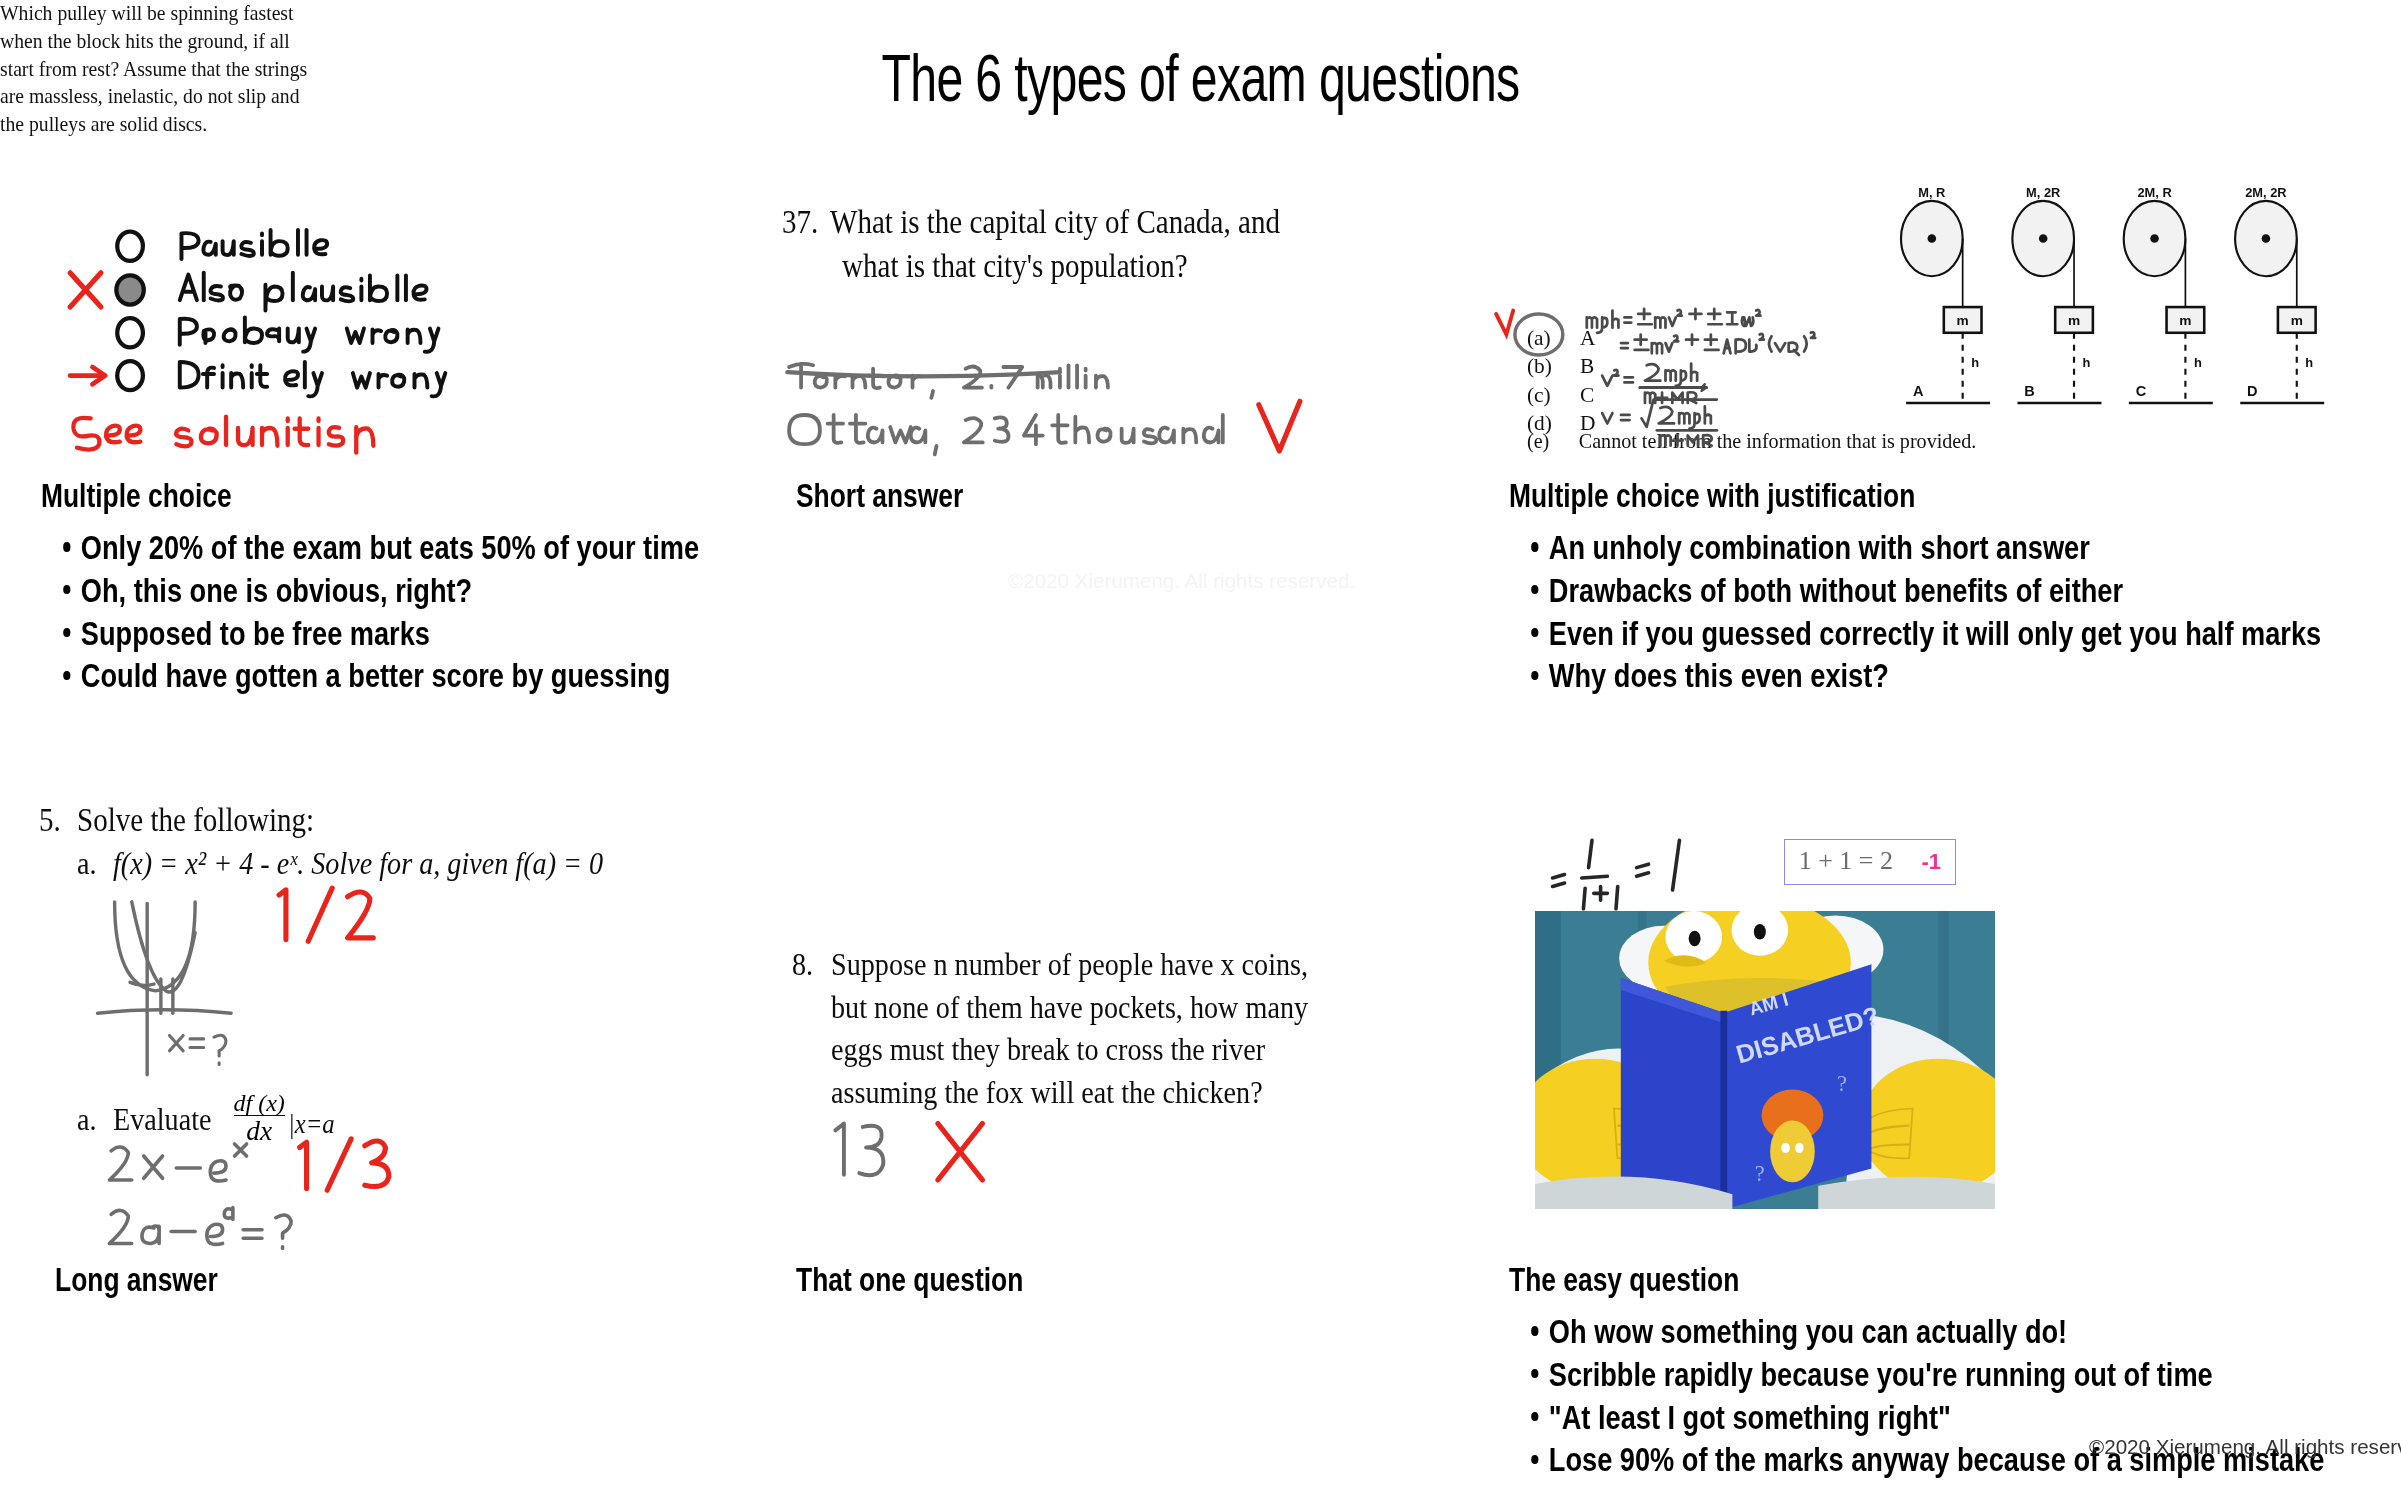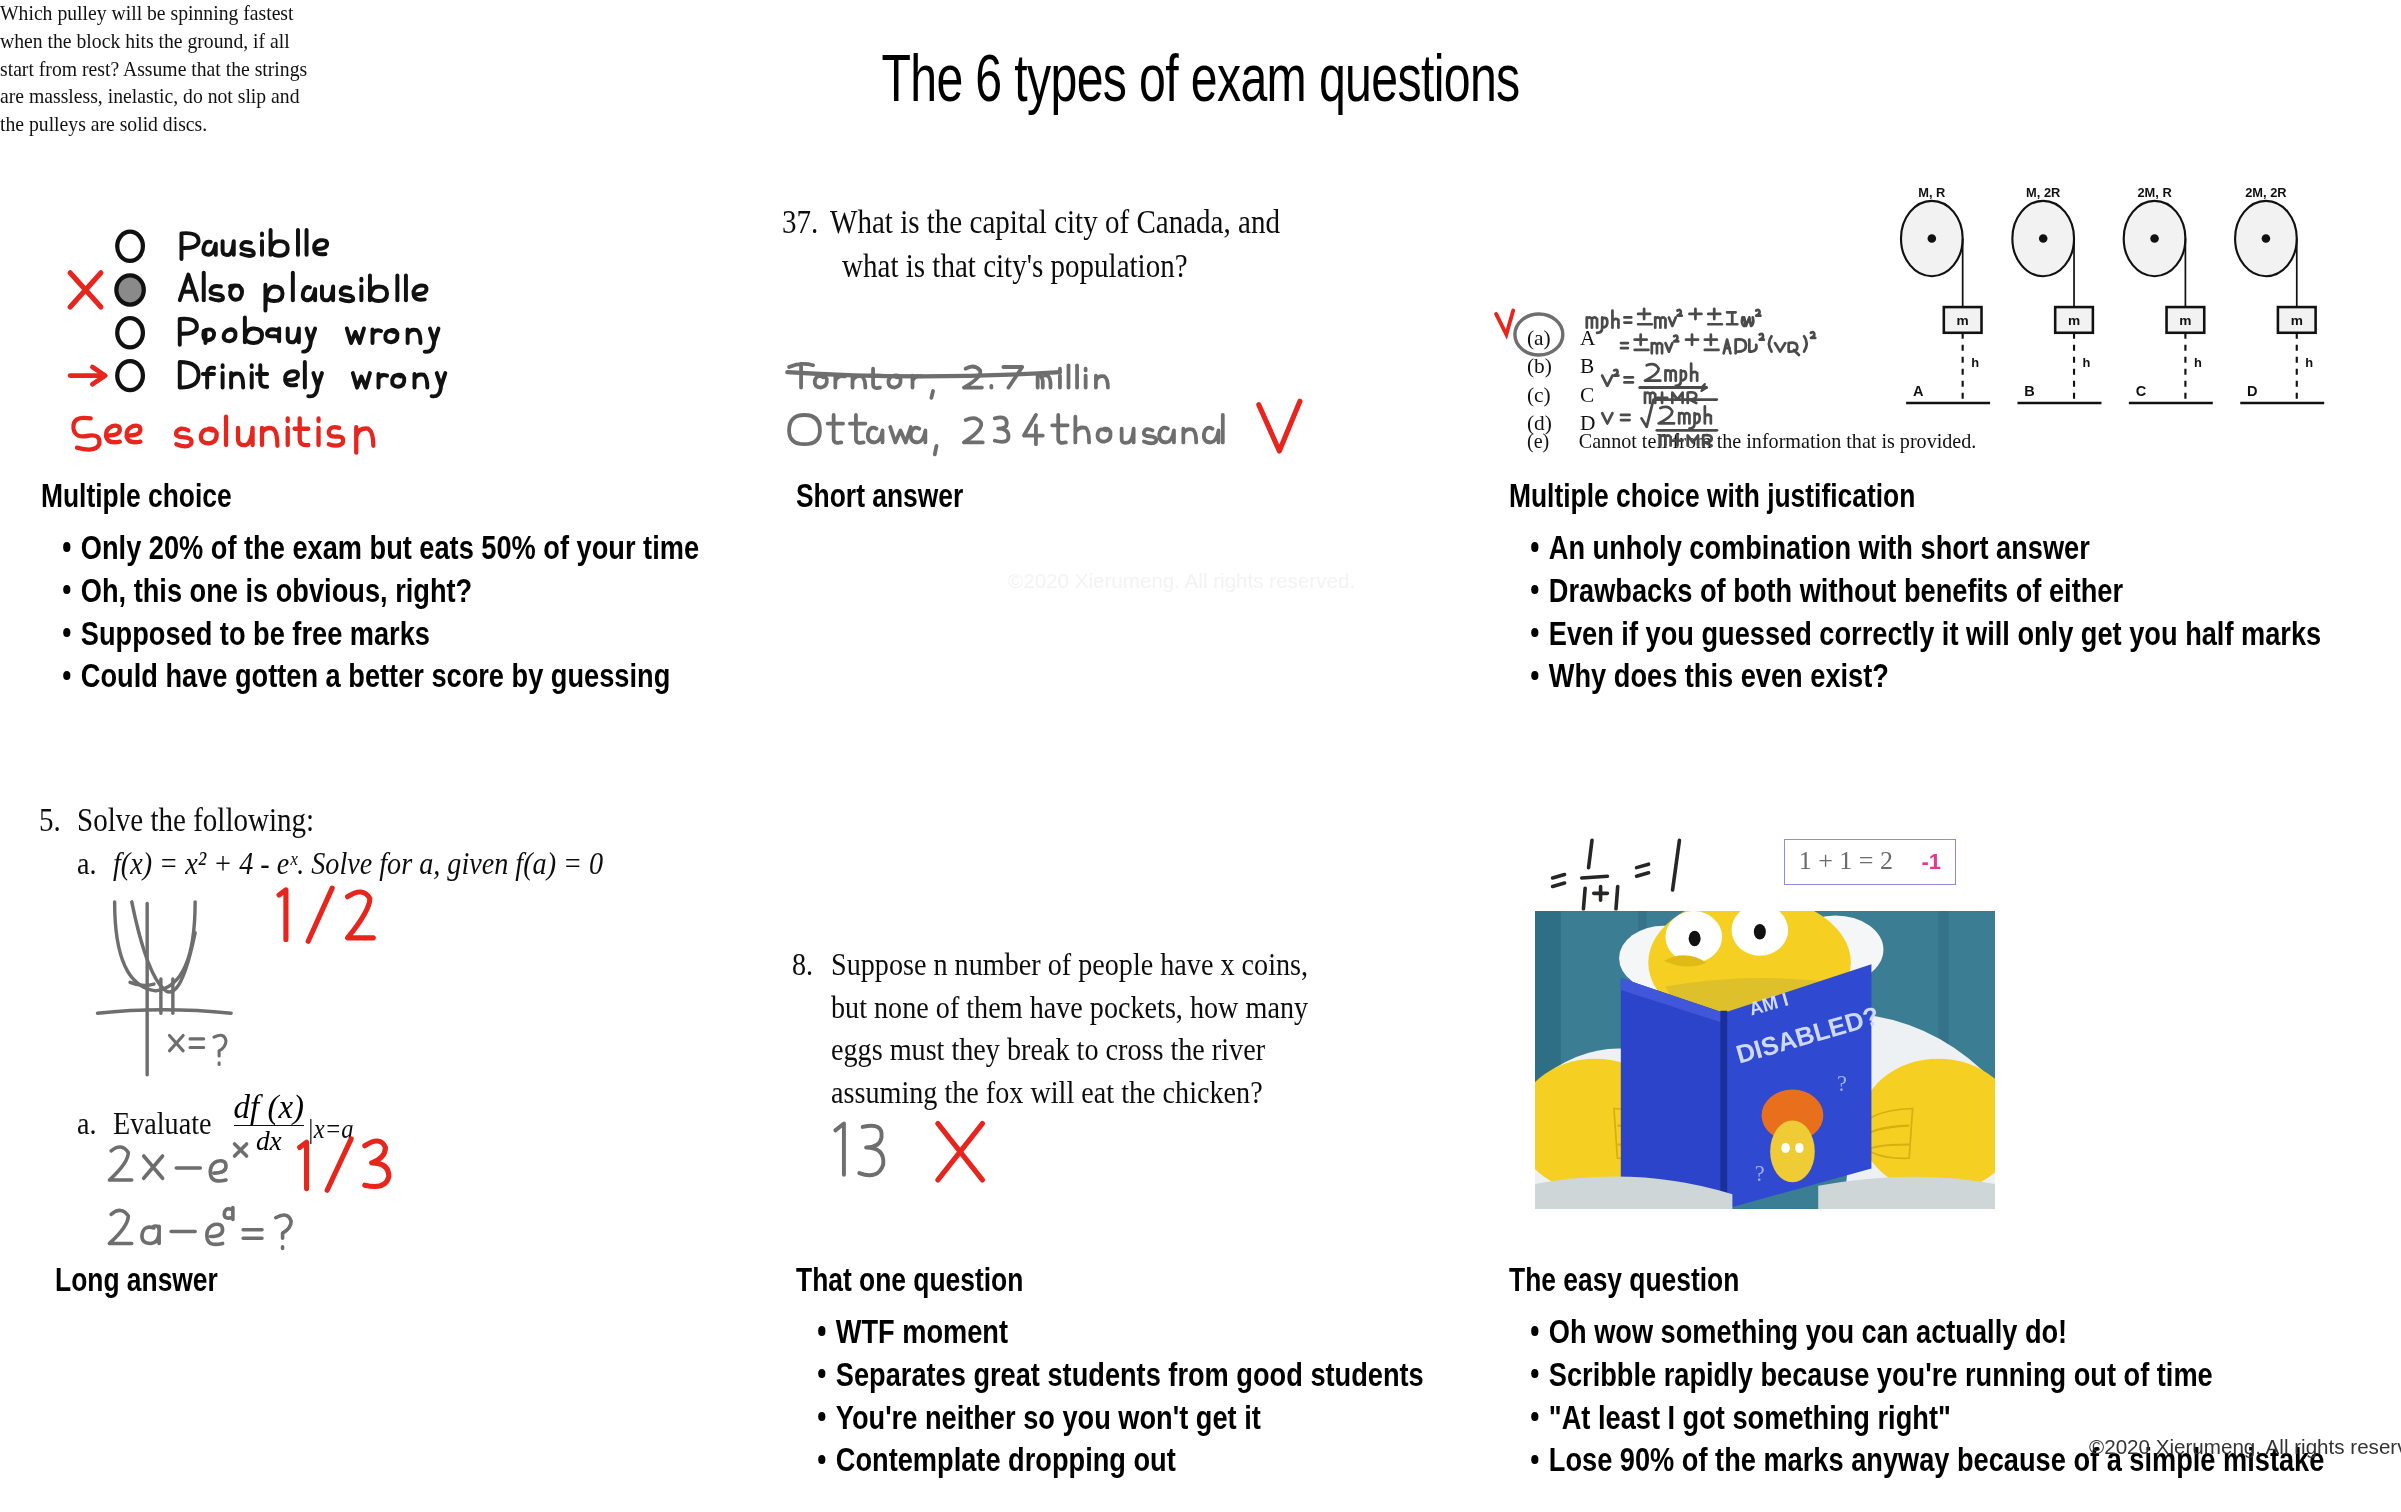--- a/index.html
+++ b/index.html
@@ -479,21 +479,21 @@
       <path d="M296 16 Q314 4 322 18 Q322 32 296 64 L326 64"></path>
     </g>
   </svg>
 </div>
 
 <div class="abs" style="left:77px;top:1091px;">
   <div style="display:flex;align-items:center;">
     <div class="serif" style="font-size:32px;width:36px;">a.</div>
     <div class="serif" style="font-size:32px;">Evaluate</div>
     <div style="display:inline-block;text-align:center;font-family:'Liberation Serif',serif;font-style:italic;margin:0 3.4px 0 8.6px;">
-      <div style="font-size:33px;line-height:1.02;text-align:right;">df (x)</div>
+      <div style="font-size:24px;line-height:1.02;text-align:right;">df (x)</div>
       <div style="border-top:1.7px solid #111;"></div>
       <div style="font-size:27.4px;line-height:1.12;">dx</div>
     </div>
     <div class="serif" style="font-size:28px;font-style:italic;margin-top:10.3px;">|x=a</div>
   </div>
 </div>
 
 <div class="abs" style="left:106px;top:1132px;">
   <svg width="360" height="120" viewBox="0 0 420 140">
     <g fill="none" stroke="#6e6e6e" stroke-width="4.2" stroke-linecap="round" stroke-linejoin="round">
@@ -545,26 +545,20 @@
     </g>
     <g fill="none" stroke="#e8251d" stroke-width="6" stroke-linecap="round">
       <path d="M134 10 L186 76"></path>
       <path d="M186 10 L134 76"></path>
     </g>
   </svg>
 </div>
 
 <div class="blk" style="left:796px;top:1261px;">
   <h3>That one question</h3>
-  <ul>
-    <li>WTF moment</li>
-    <li>Separates great students from good students</li>
-    <li>You're neither so you won't get it</li>
-    <li>Contemplate dropping out</li>
-  </ul>
 </div>
 
 <div class="abs" style="left:1544px;top:823px;">
   <svg width="240" height="103" viewBox="0 0 280 120">
     <g fill="none" stroke="#262626" stroke-width="4.2" stroke-linecap="round">
       <path d="M10 64 L24 60 M10 74 L24 70"></path>
       <path d="M56 20 L52 52"></path>
       <path d="M44 64 L74 62"></path>
       <path d="M48 76 L46 100"></path>
       <path d="M58 82 L74 82 M66 74 L66 90"></path>

